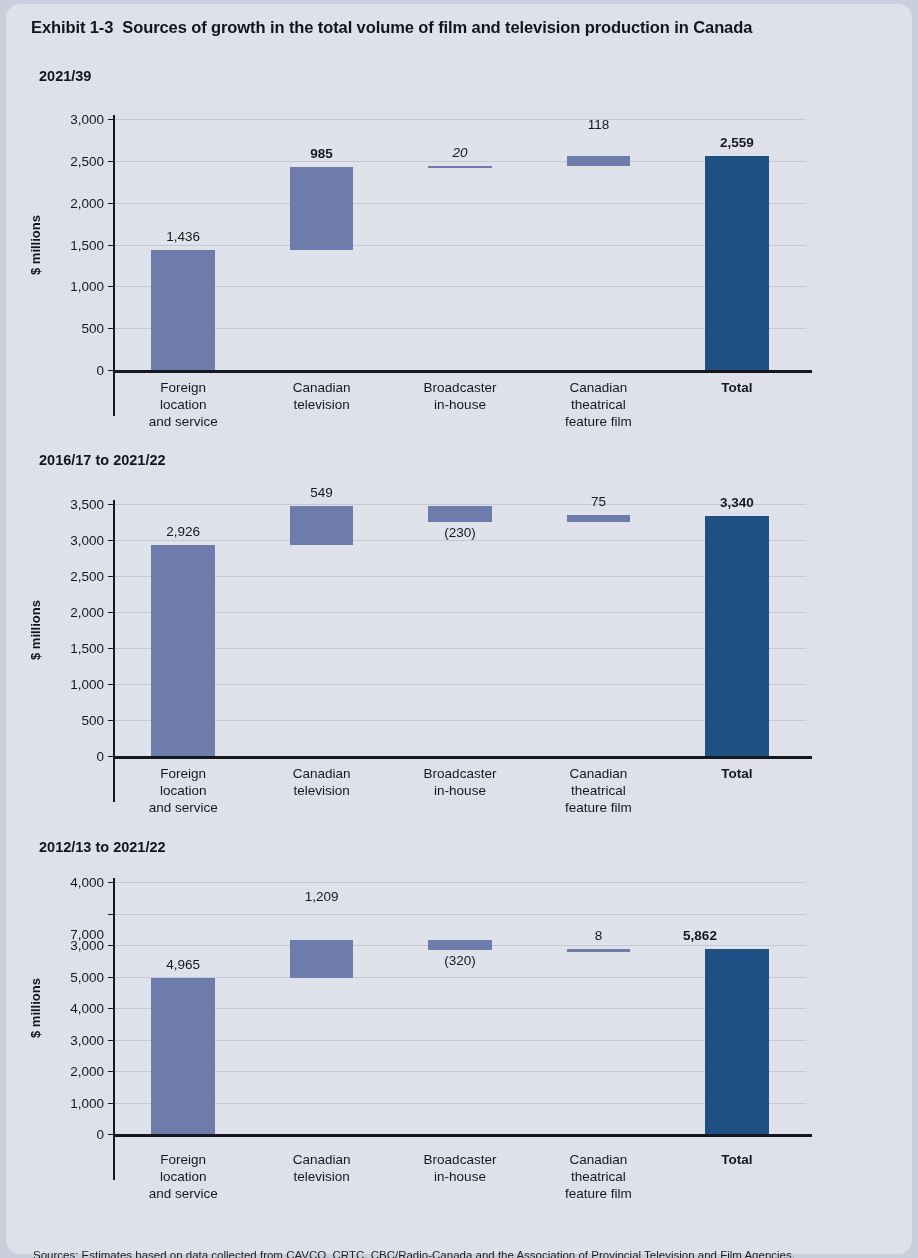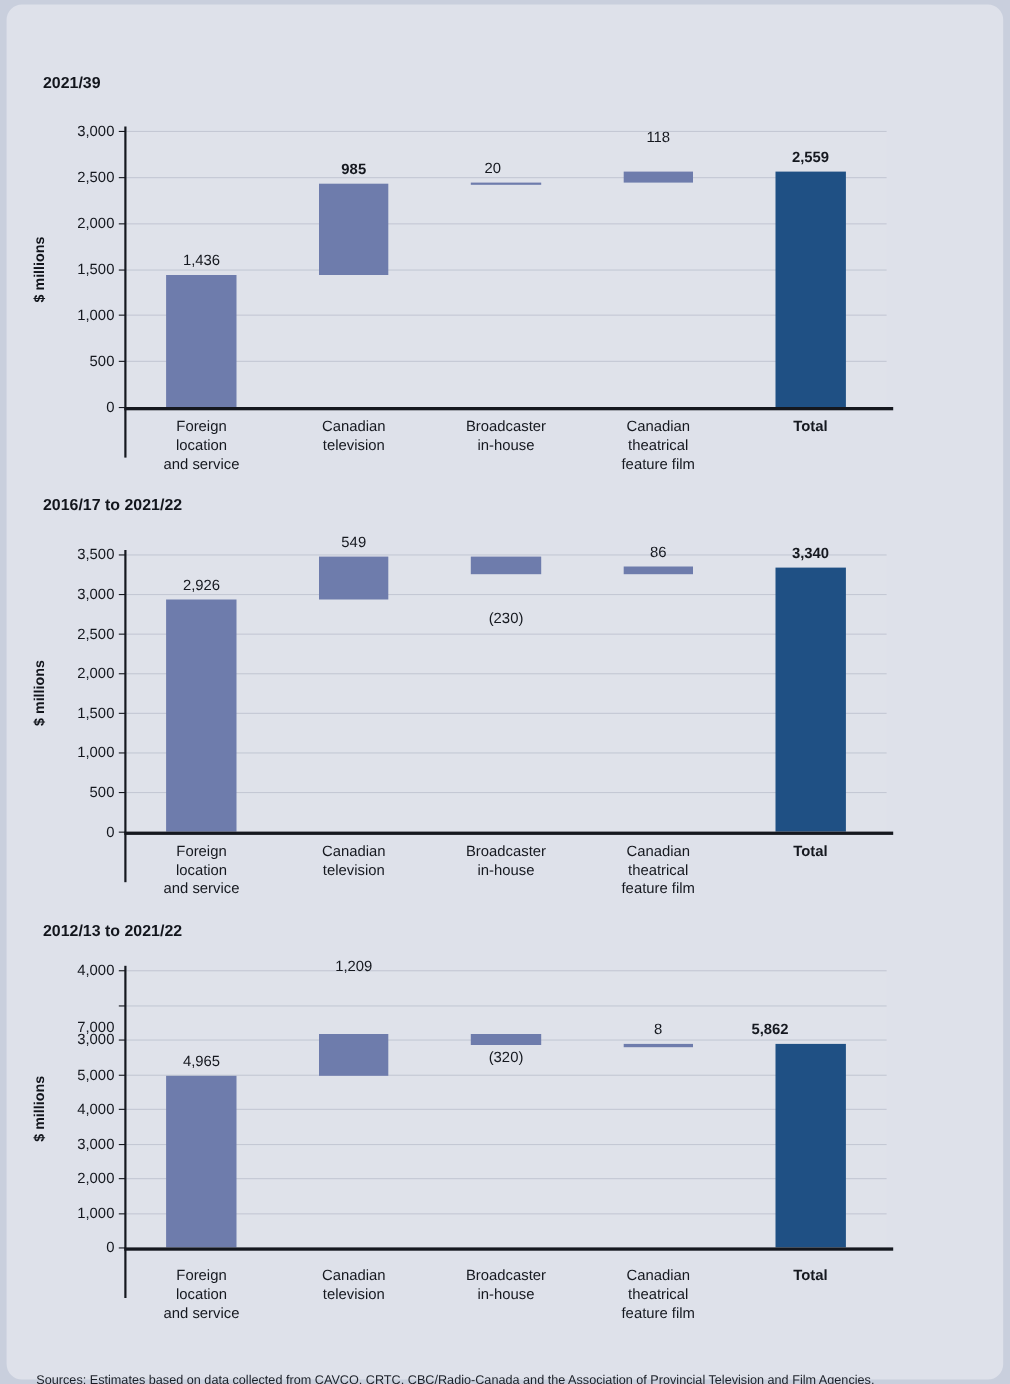--- a/index.html
+++ b/index.html
@@ -135,20 +135,21 @@
     color: #1b1f27;
     line-height: 17px;
     white-space: pre;
   }
 </style>
 </head>
 <body>
 
 <div class="exhibit-panel">
 
+  <div class="exhibit-title">Exhibit 1-3  Sources of growth in the total volume of film and television production in Canada</div>
 
   <div class="chart-block" id="chart-0" style="top:0;">
     <div class="chart-subtitle" style="top:64px;">2021/39</div>
     <div class="plot" id="plot-0" style="left: 108px; top: 115px; width: 692px; height: 251px;">
         <div class="plot-bg"></div>
         <div class="gridline" style="top: 209.167px;"></div>
         <div class="gridline" style="top: 167.333px;"></div>
         <div class="gridline" style="top: 125.5px;"></div>
         <div class="gridline" style="top: 83.6667px;"></div>
         <div class="gridline" style="top: 41.8333px;"></div>
@@ -176,21 +177,21 @@
       <div class="axis-y-line" style="left: 107px; top: 111px; height: 301px;"></div>
       <div class="axis-x-line" style="left: 107px; top: 366px; width: 699px;"></div>
       <div class="ylabel" style="left: 22px; top: 270.62px;">$ millions</div>
       <div class="value-label" style="left: 177.2px; top: 224.855px;">1,436</div>
       <div class="cat-label" style="left: 177.2px; top: 375px; width: 138.4px;">Foreign
 location
 and service</div>
       <div class="value-label" style="left: 315.6px; top: 142.443px; font-weight: bold;">985</div>
       <div class="cat-label" style="left: 315.6px; top: 375px; width: 138.4px;">Canadian
 television</div>
-      <div class="value-label" style="left: 442px; top: 140.77px;">20</div>
+      <div class="value-label" style="left: 454px; top: 140.77px; font-style: italic;">20</div>
       <div class="cat-label" style="left: 454px; top: 375px; width: 138.4px;">Broadcaster
 in-house</div>
       <div class="value-label" style="left: 592.4px; top: 113px; text-align: center;">118</div>
       <div class="cat-label" style="left: 592.4px; top: 375px; width: 138.4px;">Canadian
 theatrical
 feature film</div>
       <div class="value-label bold" style="left: 730.8px; top: 130.897px;">2,559</div>
       <div class="cat-label bold" style="left: 730.8px; top: 375px; width: 138.4px;">Total</div>
     </div>
 
@@ -230,24 +231,24 @@
       <div class="axis-y-line" style="left: 107px; top: 496px; height: 302px;"></div>
       <div class="axis-x-line" style="left: 107px; top: 752px; width: 699px;"></div>
       <div class="ylabel" style="left: 22px; top: 656.24px;">$ millions</div>
       <div class="value-label" style="left: 177.2px; top: 520.328px;">2,926</div>
       <div class="cat-label" style="left: 177.2px; top: 761px; width: 138.4px;">Foreign
 location
 and service</div>
       <div class="value-label" style="left: 315.6px; top: 480.8px;">549</div>
       <div class="cat-label" style="left: 315.6px; top: 761px; width: 138.4px;">Canadian
 television</div>
-      <div class="value-label" style="left: 454px; top: 521.36px; margin-top: 29px;">(230)</div>
+      <div class="value-label" style="left: 454px; top: 521.36px;">(230)</div>
       <div class="cat-label" style="left: 454px; top: 761px; width: 138.4px;">Broadcaster
 in-house</div>
-      <div class="value-label" style="left: 592.4px; top: 490.448px;">86</div>
+      <div class="value-label" style="left: 592.4px; top: 490.448px;">75</div>
       <div class="cat-label" style="left: 592.4px; top: 761px; width: 138.4px;">Canadian
 theatrical
 feature film</div>
       <div class="value-label bold" style="left: 730.8px; top: 490.52px;">3,340</div>
       <div class="cat-label bold" style="left: 730.8px; top: 761px; width: 138.4px;">Total</div>
     </div>
 
   <div class="chart-block" id="chart-2" style="top:0;">
     <div class="chart-subtitle" style="top:835px;">2012/13 to 2021/22</div>
     <div class="plot" id="plot-2" style="left: 108px; top: 878px; width: 692px; height: 252px;">
@@ -284,21 +285,21 @@
       <div class="ytick-mark" style="top: 909.5px; left: 102px;"></div>
       <div class="ytick" style="top: 878px; left: 40px; width: 58px;">4,000</div>
       <div class="ytick-mark" style="top: 878px; left: 102px;"></div>
       <div class="axis-y-line" style="left: 107px; top: 874px; height: 302px;"></div>
       <div class="axis-x-line" style="left: 107px; top: 1130px; width: 699px;"></div>
       <div class="ylabel" style="left: 22px; top: 1034.24px;">$ millions</div>
       <div class="value-label" style="left: 177.2px; top: 952.602px;">4,965</div>
       <div class="cat-label" style="left: 177.2px; top: 1147px; width: 138.4px;">Foreign
 location
 and service</div>
-      <div class="value-label" style="left: 315.6px; top: 867px;">1,209</div>
+      <div class="value-label" style="left: 315.6px; top: 885px;">1,209</div>
       <div class="cat-label" style="left: 315.6px; top: 1147px; width: 138.4px;">Canadian
 television</div>
       <div class="value-label" style="left: 454px; top: 948.599px;">(320)</div>
       <div class="cat-label" style="left: 454px; top: 1147px; width: 138.4px;">Broadcaster
 in-house</div>
       <div class="value-label" style="left: 592.4px; top: 924.347px;">8</div>
       <div class="cat-label" style="left: 592.4px; top: 1147px; width: 138.4px;">Canadian
 theatrical
 feature film</div>
       <div class="value-label bold" style="left: 694px; top: 924.347px;">5,862</div>

